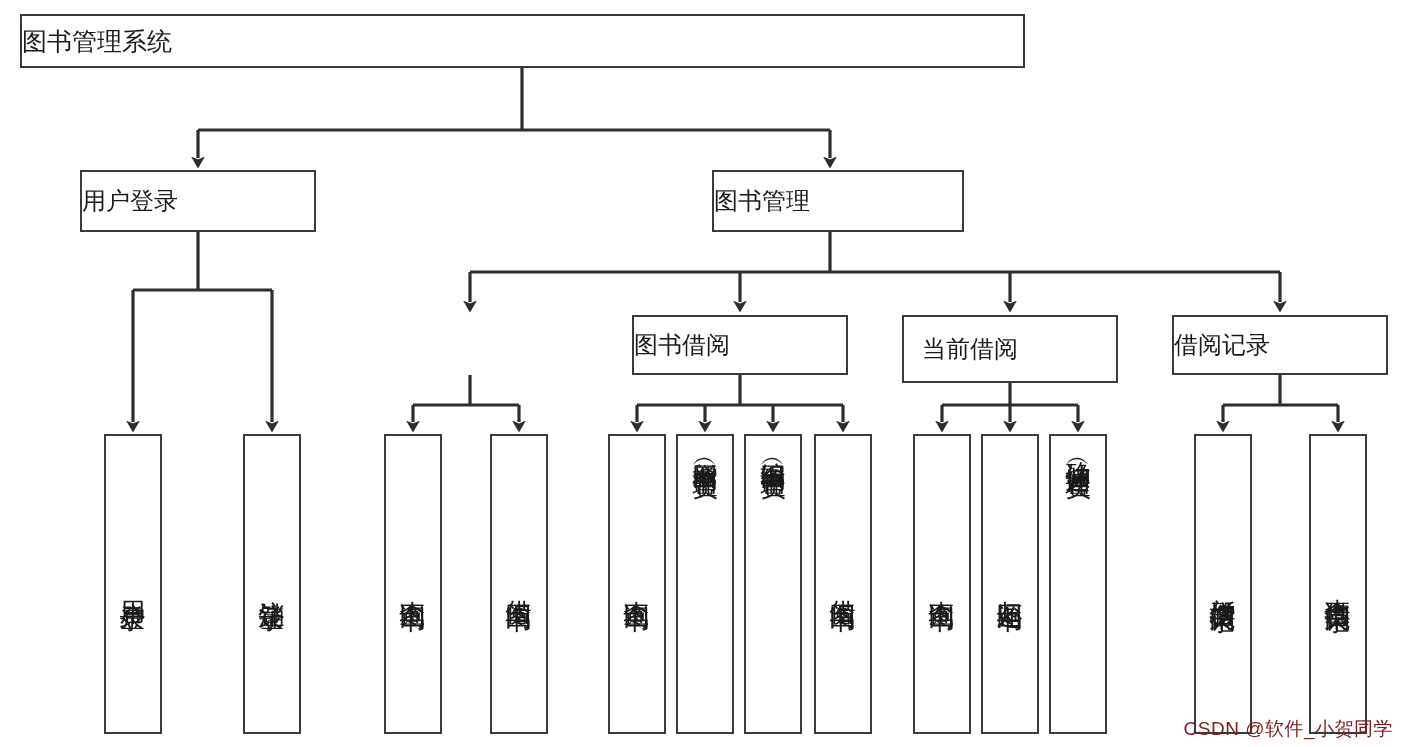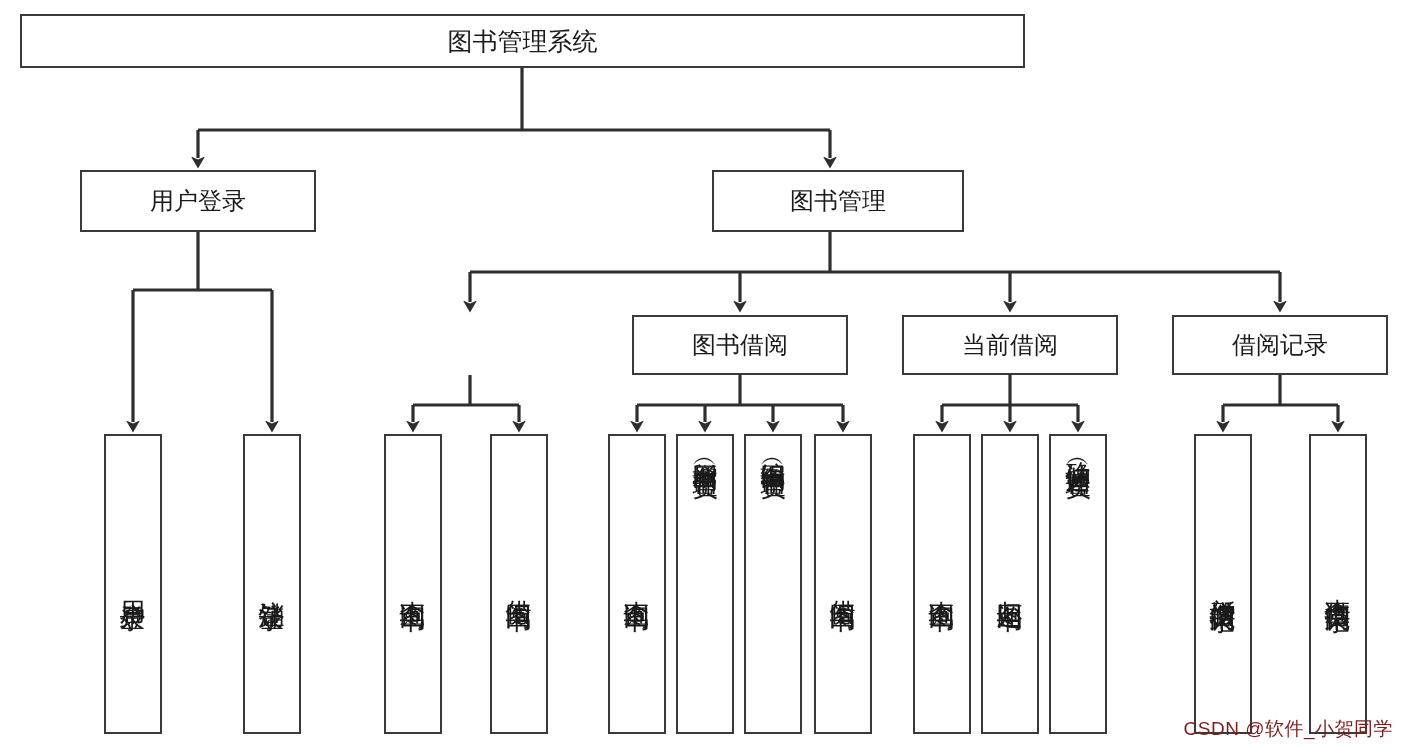--- a/index.html
+++ b/index.html
@@ -25,21 +25,21 @@
     height: 747px;
     pointer-events: none;
   }
   .node {
     position: absolute;
     box-sizing: border-box;
     background: #ffffff;
     border: 2px solid #3a3a3a;
     display: flex;
     align-items: center;
-    justify-content: center;
+    justify-content: flex-start;
     color: #1a1a1a;
   }
   .node .label {
     display: block;
     text-align: center;
     line-height: 1.22;
     white-space: nowrap;
   }
   .node.horiz .label {
     font-size: 24px;
@@ -138,21 +138,21 @@
   <div class="node horiz" style="left:80px; top:170px; width:236px; height:62px;">
     <span class="label">用户登录</span>
   </div>
   <div class="node horiz" style="left:712px; top:170px; width:252px; height:62px;">
     <span class="label">图书管理</span>
   </div>
 
   <div class="node horiz" style="left:632px; top:315px; width:216px; height:60px;">
     <span class="label">图书借阅</span>
   </div>
-  <div class="node horiz" style="left:902px; top:315px; width:216px; height:60px;">
+  <div class="node horiz" style="left:902px; top:315px; width:216px; height:68px;padding-left:18px;">
     <span class="label">当前借阅</span>
   </div>
   <div class="node horiz" style="left:1172px; top:315px; width:216px; height:60px;">
     <span class="label">借阅记录</span>
   </div>
 
   <div class="node vert center" style="left:104px; top:434px; width:58px; height:300px;">
     <span class="label">用户登录</span>
   </div>
   <div class="node vert center" style="left:243px; top:434px; width:58px; height:300px;">

